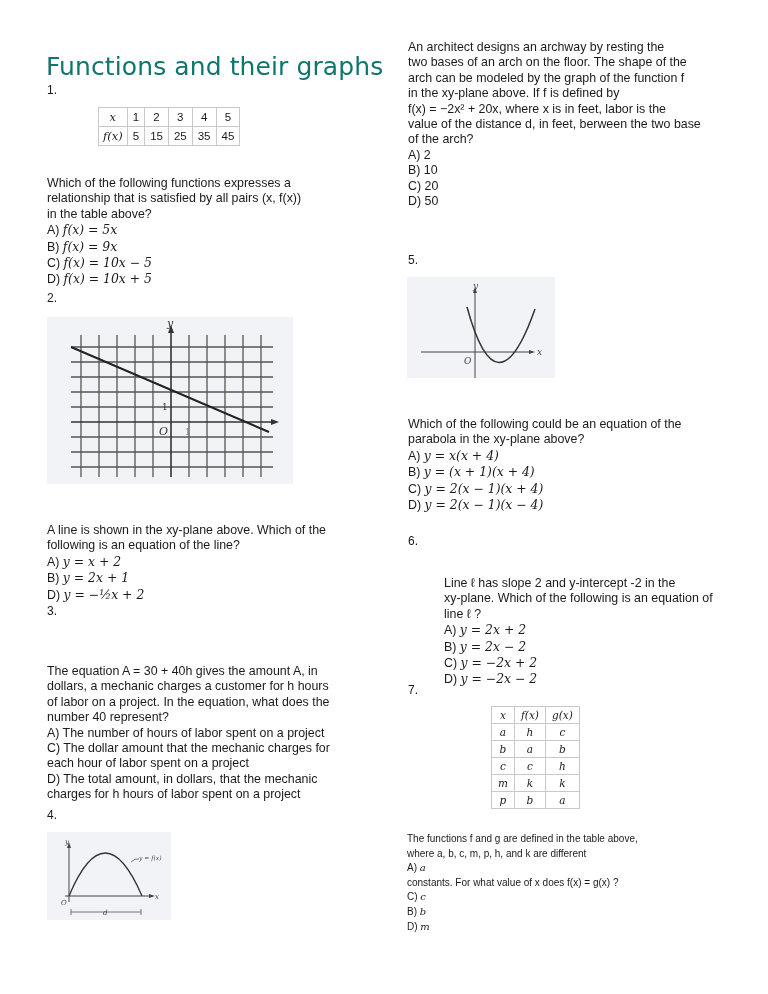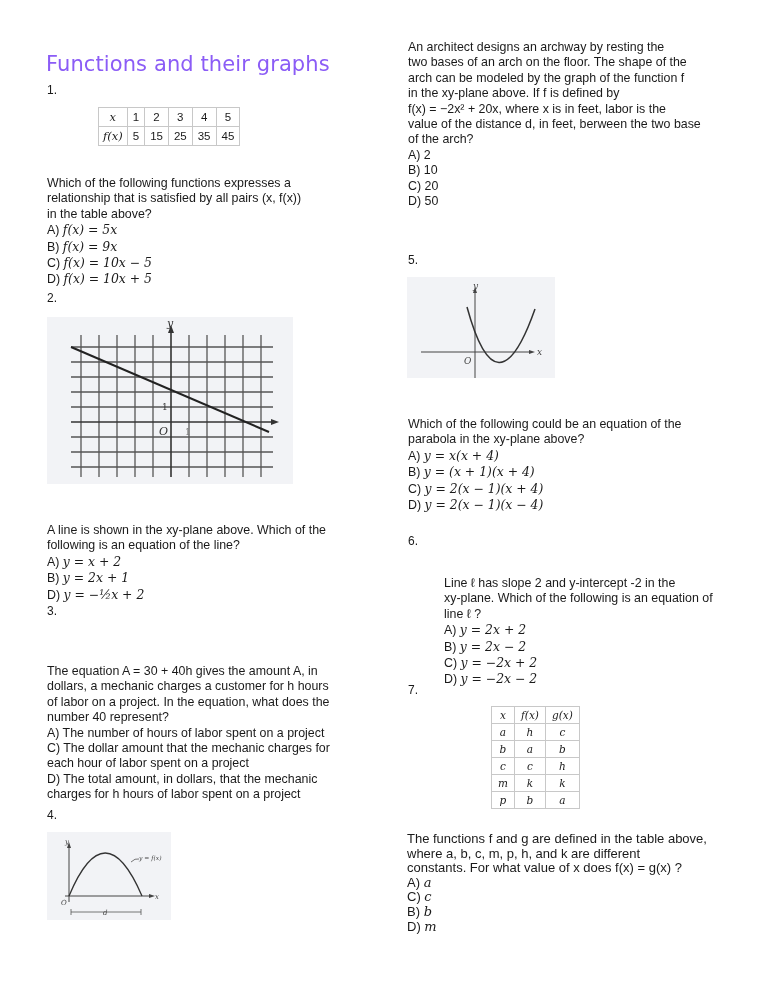--- a/index.html
+++ b/index.html
@@ -1,28 +1,28 @@
 <!DOCTYPE html>
 <html><head>
 <meta charset="utf-8">
 <style>
   html, body { margin:0; padding:0; background:#ffffff; }
   body { width:768px; height:994px; position:relative; overflow:hidden;
          font-family:"Liberation Sans", "DejaVu Sans", sans-serif; color:#1a1a1a; font-size:12.4px; }
   .abs { position:absolute; }
-  .title { left:46px; top:52px; font-size:21px; color:#8b5cf6; font-family:"DejaVu Sans", sans-serif; font-weight:normal; letter-spacing:0.1px; }
+  .title { left:46px; top:52px; font-size:25px; color:#0f766e; font-family:"DejaVu Sans", sans-serif; font-weight:normal; letter-spacing:0.1px; }
   .qnum { font-size:12px; }
   .line { line-height:15.4px; white-space:nowrap; }
   .m { font-family:"DejaVu Serif", "Liberation Serif", serif; font-style:italic; }
   table.t1 { border-collapse:collapse; font-size:11.5px; }
   table.t1 td { border:1px solid #c8c8c8; padding:1px 5px; text-align:center; height:16px; }
   table.t7 { border-collapse:collapse; font-size:10.5px; }
   table.t7 td { border:1px solid #c8c8c8; padding:0 6px; text-align:center; height:16px; font-family:"DejaVu Serif", serif; font-style:italic; }
   .graph { background:#f2f3f6; }
-  .small { font-size:13px; }
+  .small { font-size:10px; }
   .small .line { line-height:14.6px; }
 </style>
 </head>
 <body>
 
 <div class="abs title">Functions and their graphs</div>
 
 <div class="abs qnum" style="left:47px;top:83px;">1.</div>
 <table class="abs t1" style="left:98px;top:107px;">
   <tbody>
@@ -215,18 +215,18 @@
   <tr>
     <td>p</td>
     <td>b</td>
     <td>a</td>
   </tr>
 </tbody>
   </table>
 <div class="abs small" style="left:407px;top:832px;">
   <div class="line">The functions f and g are defined in the table above,</div>
   <div class="line">where a, b, c, m, p, h, and k are different</div>
+  <div class="line"><span>A)</span> <span class="m">a</span></div>
   <div class="line">constants. For what value of x does f(x) = g(x) ?</div>
-  <div class="line"><span>A)</span> <span class="m">a</span></div>
   <div class="line"><span>C)</span> <span class="m">c</span></div>
   <div class="line"><span>B)</span> <span class="m">b</span></div>
   <div class="line"><span>D)</span> <span class="m">m</span></div>
 </div>
 
 </body></html>

